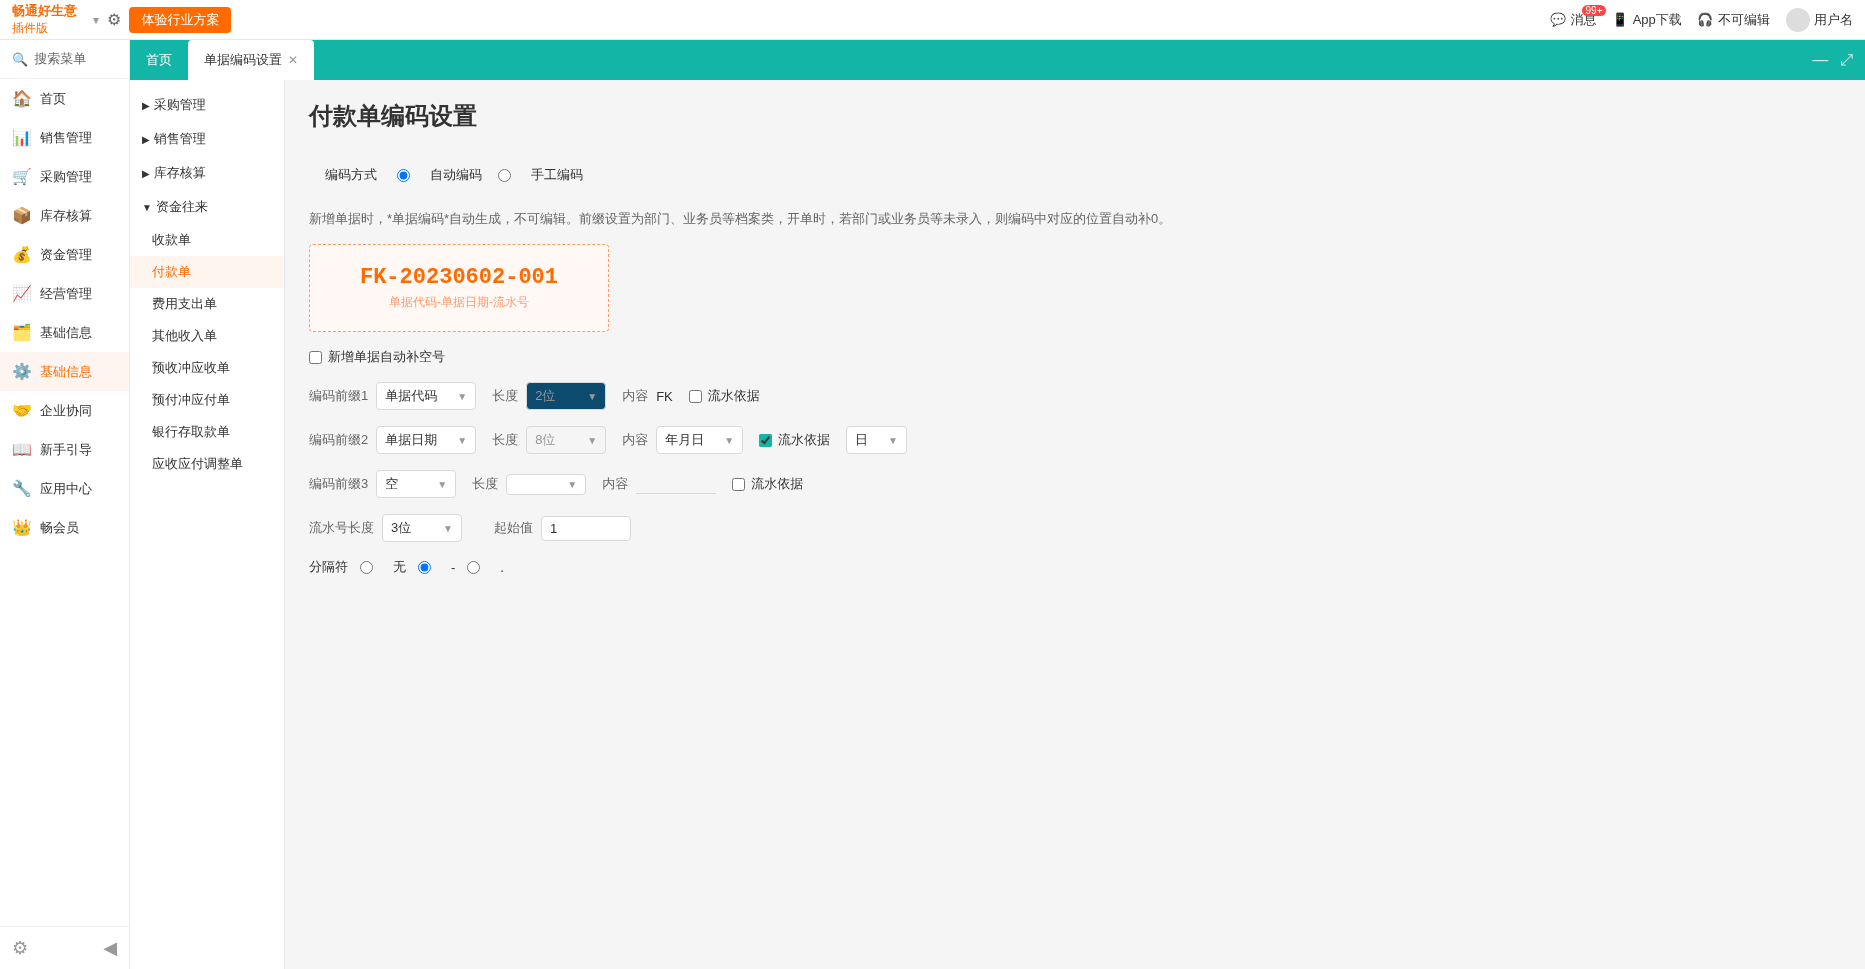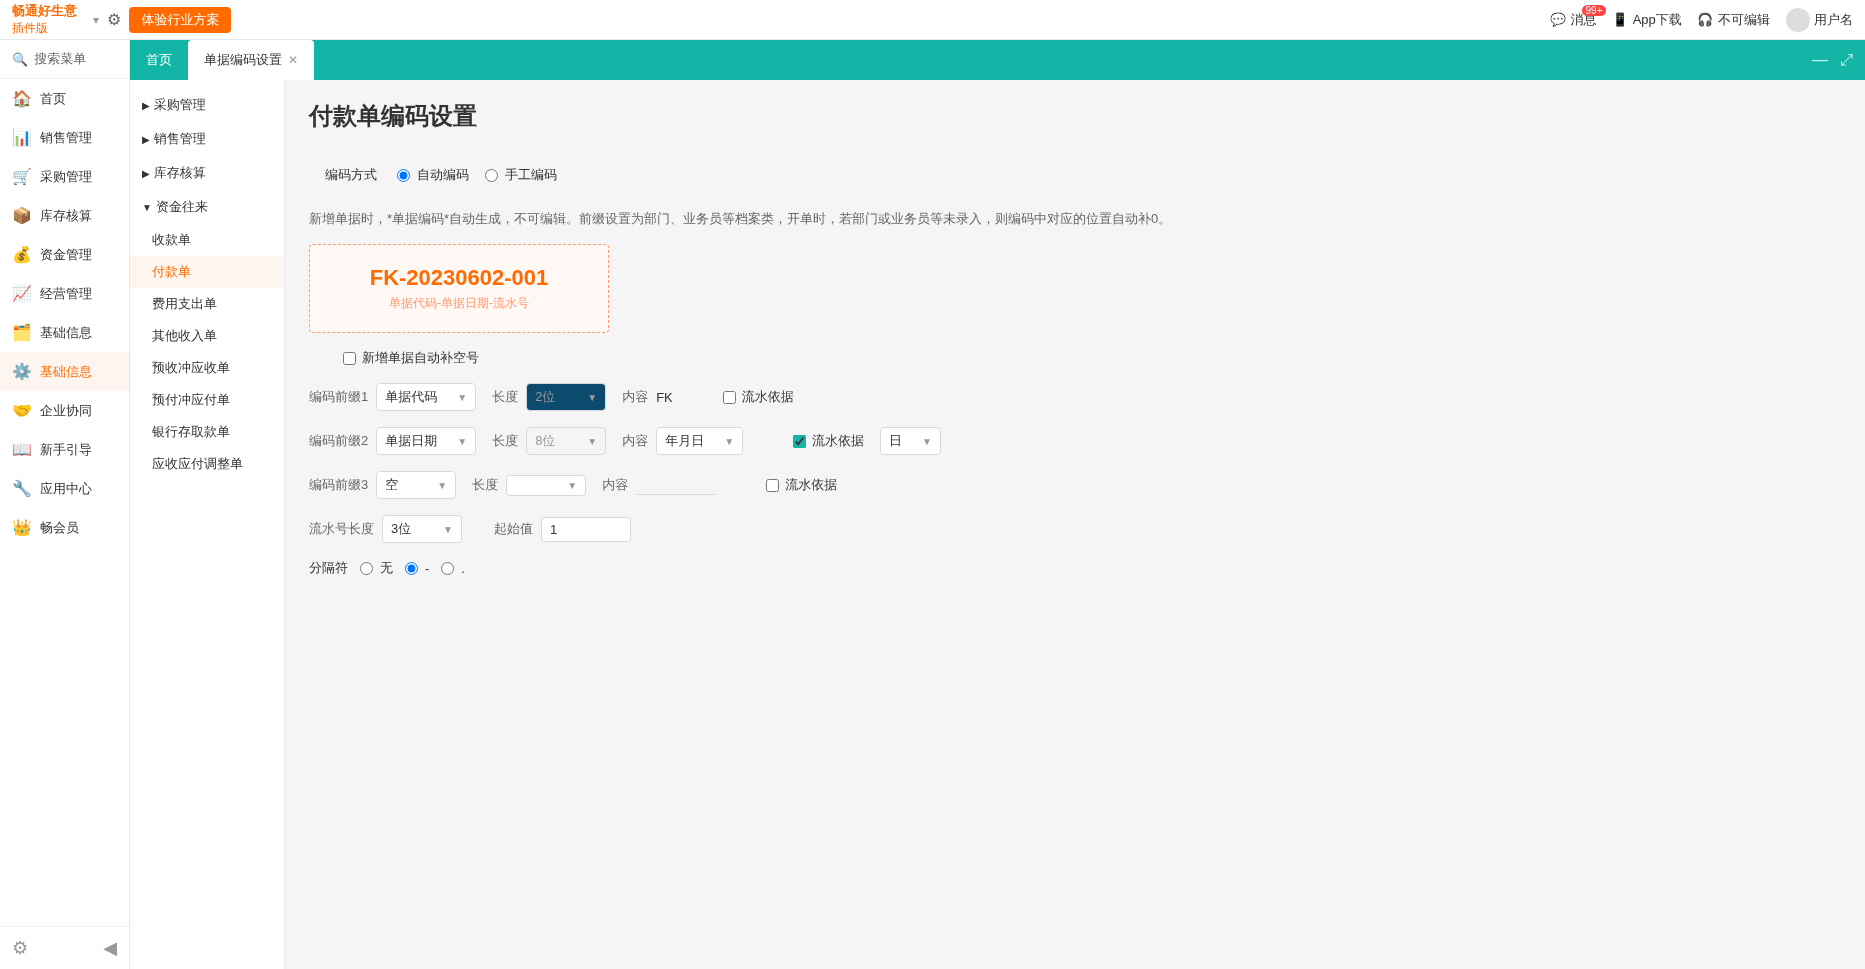--- a/index.html
+++ b/index.html
@@ -180,39 +180,39 @@
     .encoding-method {
       display: flex;
       align-items: center;
       gap: 20px;
       padding: 10px 16px;
       background: #f5f5f5;
       border-radius: 4px;
     }
     .encoding-label { font-size: 13px; color: #333; }
     .radio-group { display: flex; align-items: center; gap: 16px; }
-    .radio-item { display: flex; align-items: center; gap: 7px; font-size: 13px; color: #333; cursor: pointer; }
+    .radio-item { display: flex; align-items: center; gap: 20px; font-size: 13px; color: #333; cursor: pointer; }
 
     
     .info-text { font-size: 13px; color: #666; }
 
     
     .code-preview {
       border: 1px dashed #ff9a6c;
       background: #fff8f5;
       border-radius: 4px;
       padding: 20px 24px;
       width: 300px;
       text-align: center;
     }
-    .code-preview-main { font-size: 22px; font-weight: bold; color: #ff6b00; }
+    .code-preview-main { font-size: 22px; font-weight: bold; color: #ff6b00; font-family: Liberation Mono, monospace; }
     .code-preview-sub { font-size: 12px; color: #ff9a6c; margin-top: 4px; }
 
     
-    .checkbox-row { display: flex; align-items: center; gap: 6px; font-size: 13px; color: #333; margin-left: 34px; }
+    .checkbox-row { display: flex; align-items: center; gap: 6px; font-size: 13px; color: #333; }
     input[type="checkbox"] { cursor: pointer; }
 
     
     .form-row {
       display: flex;
       align-items: center;
       gap: 16px;
       flex-wrap: wrap;
     }
     .form-field {

